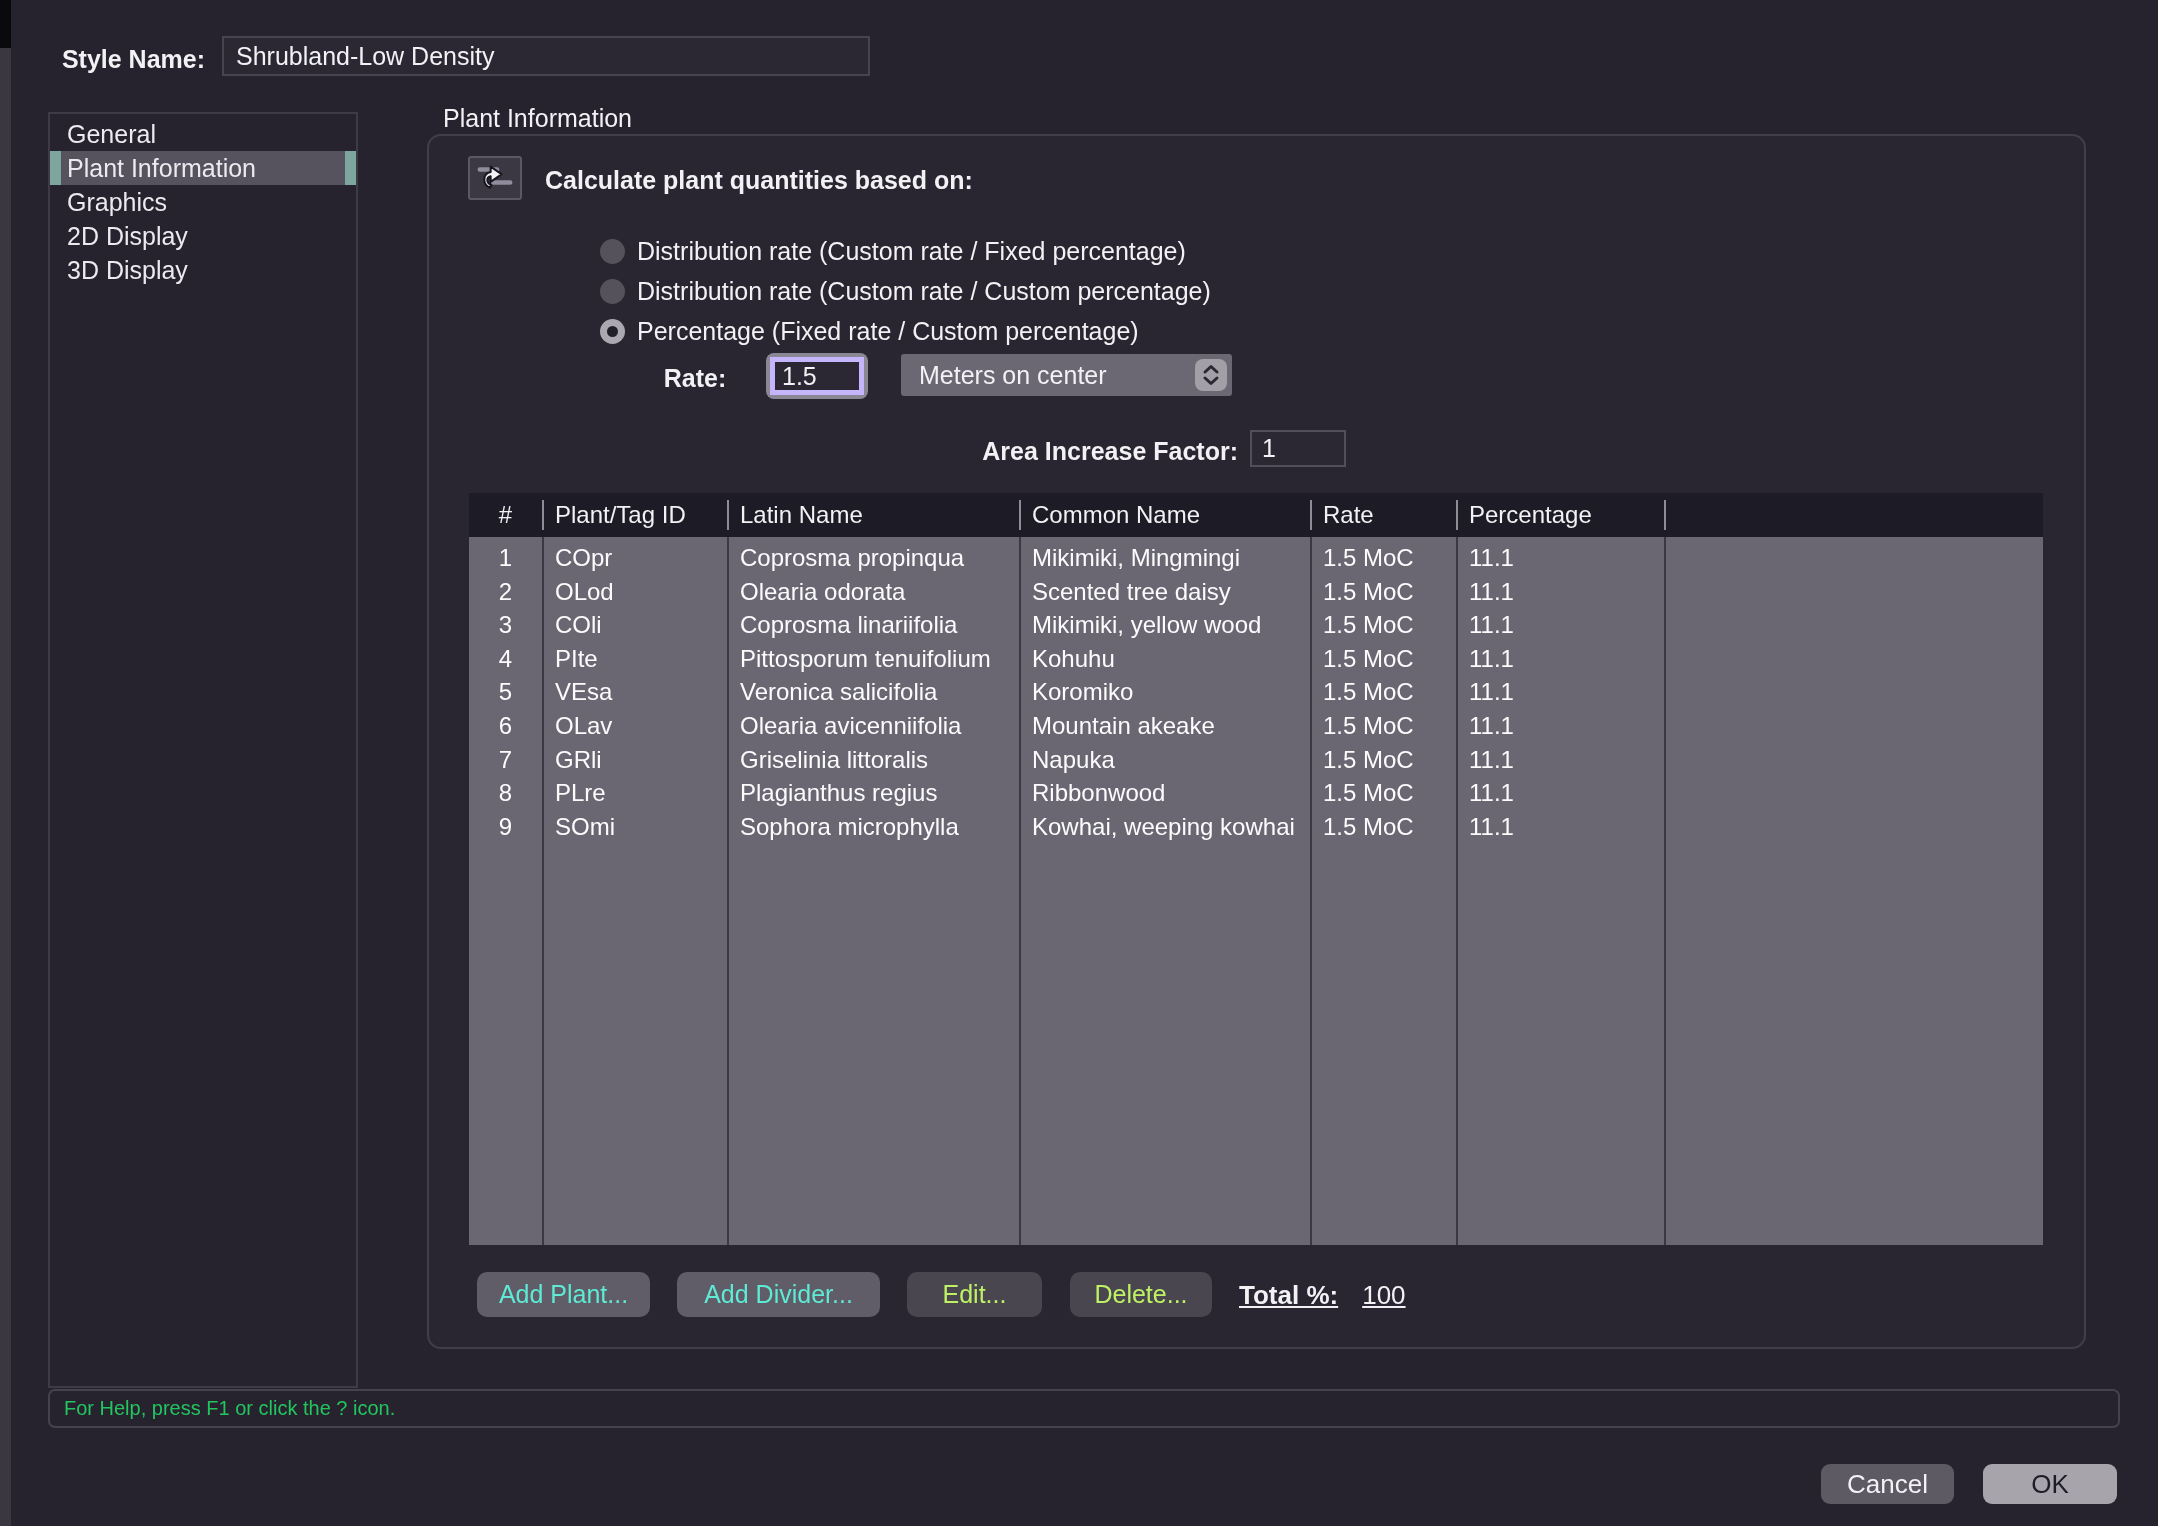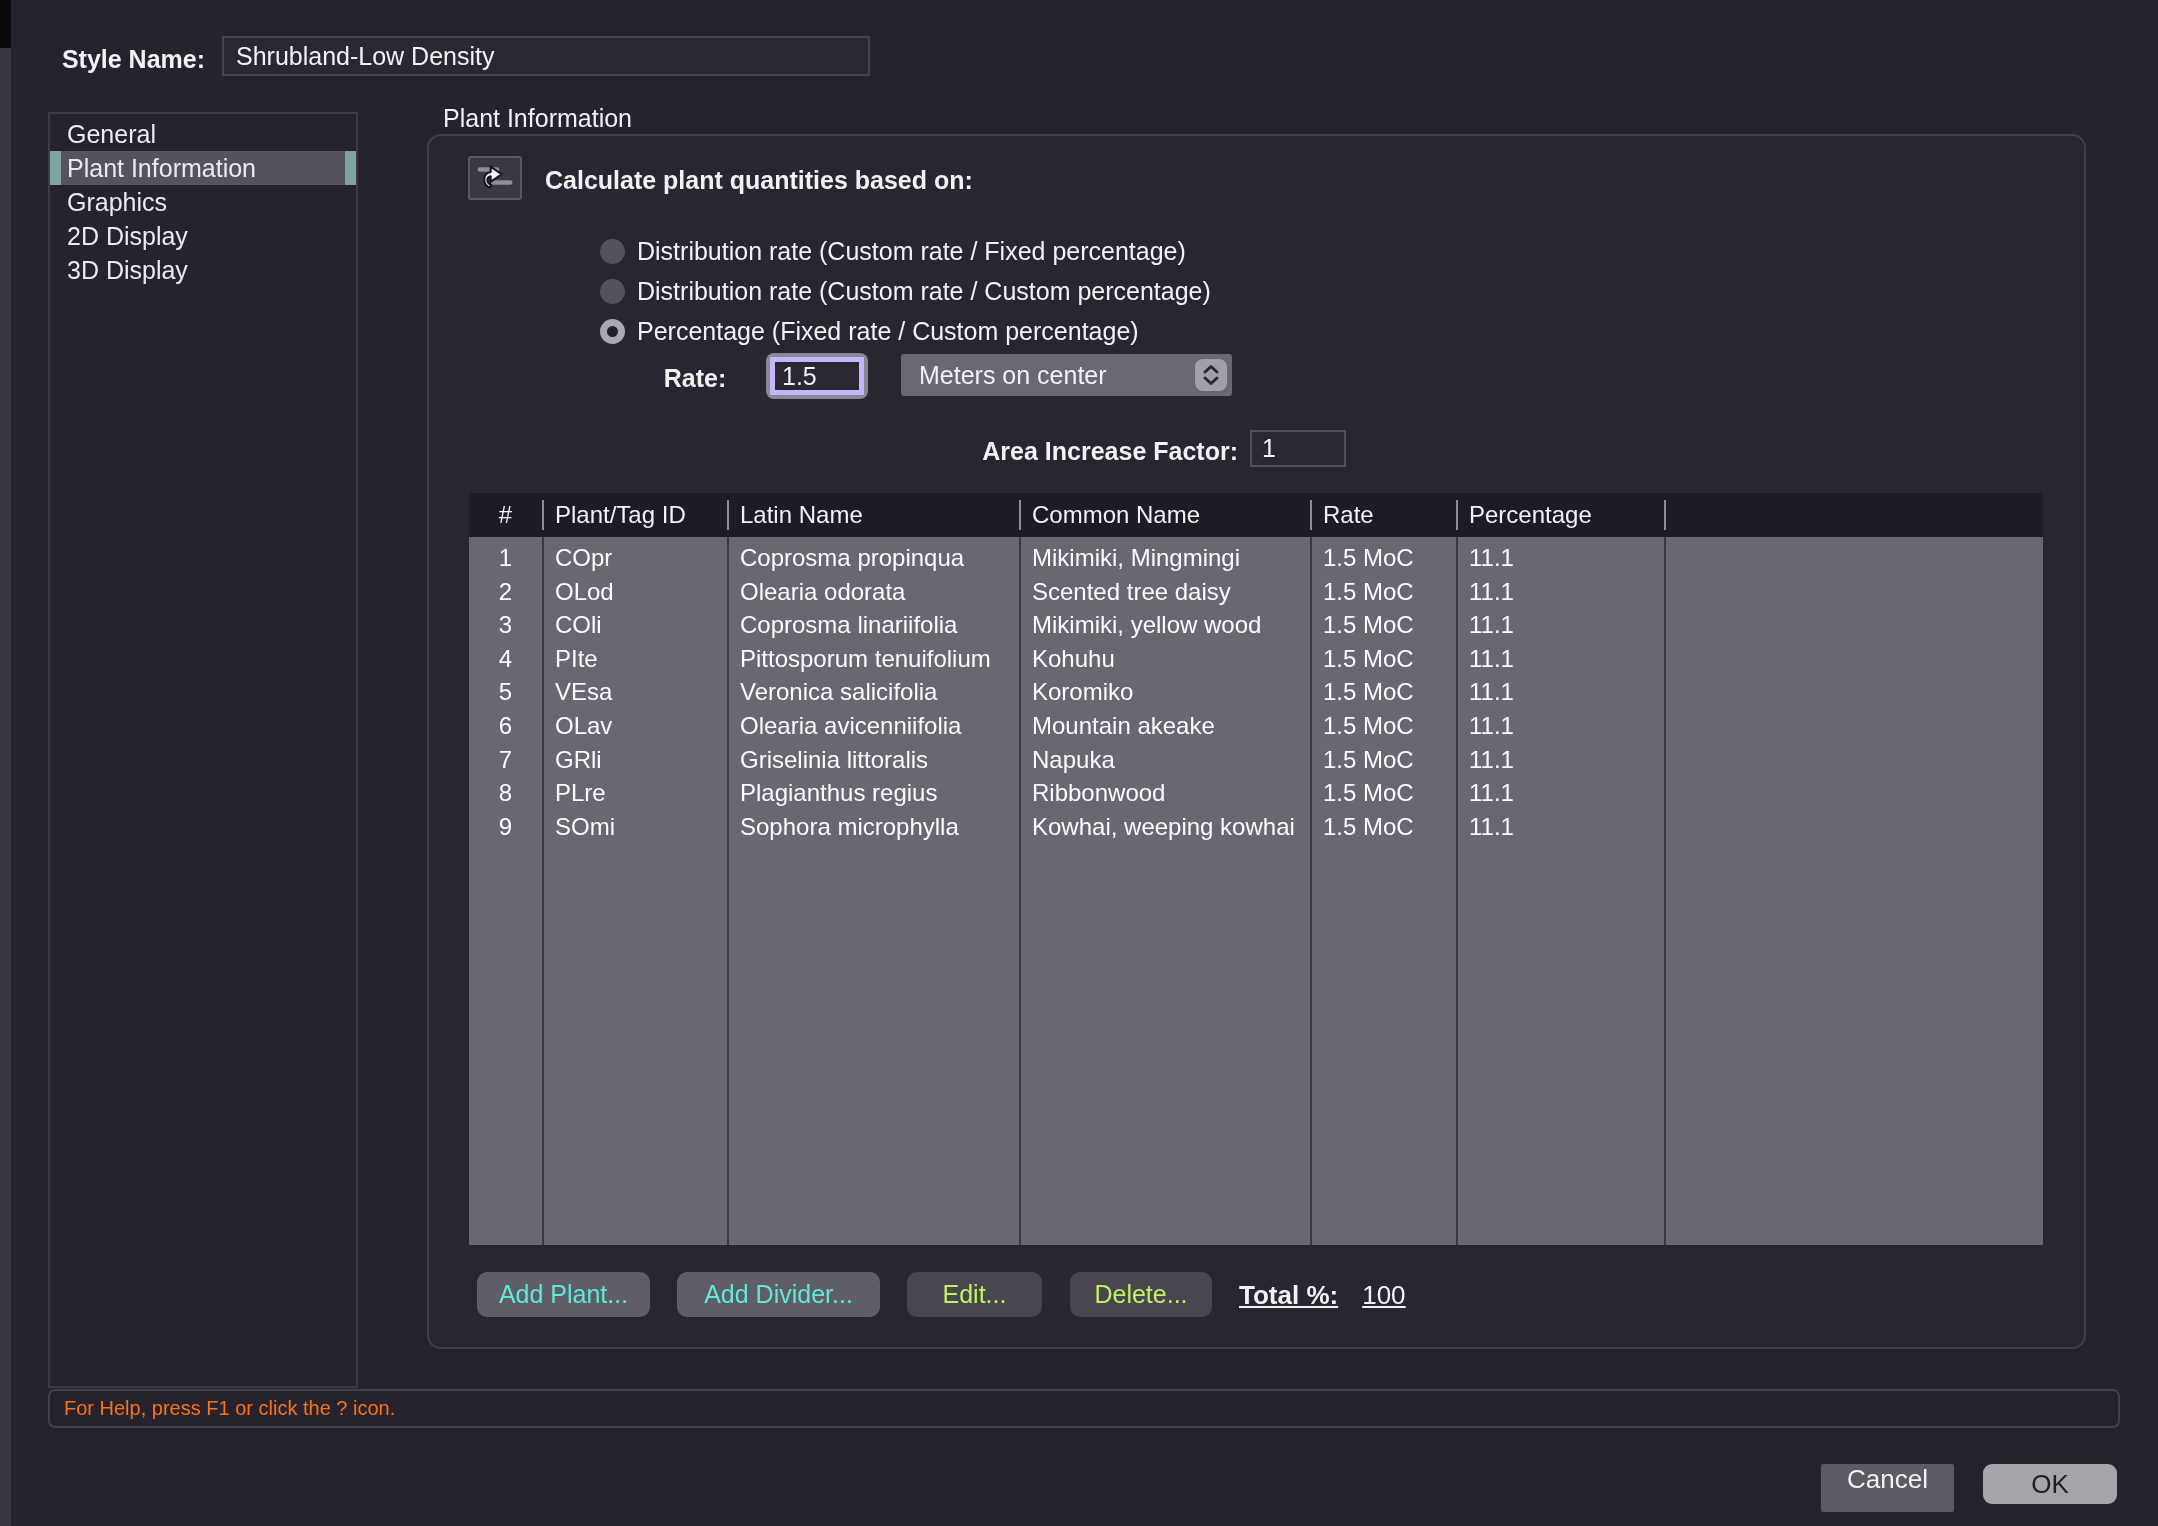--- a/index.html
+++ b/index.html
@@ -68,23 +68,23 @@
   .action-btn { position:absolute; top:1272px; height:45px; border-radius:10px; font-size:25px;
                 display:flex; align-items:center; justify-content:center; white-space:nowrap; }
   .action-btn.enabled { background:#605d68; color:#5eead4; }
   .action-btn.disabled { background:#49464f; color:#bef264; }
   .total-wrap { left:1239px; top:1280px; display:flex; gap:24px; align-items:baseline;text-decoration:underline; }
   .total-label { font-size:26px; font-weight:bold; }
   .total-value { font-size:26px; }
 
   
   .helpbar { left:48px; top:1389px; width:2072px; height:39px; border:2px solid #45424d; border-radius:7px;
-             display:flex; align-items:center; padding-left:14px; font-size:20px; color:#f97316; }
-  .btn-cancel { left:1821px; top:1464px; width:133px; height:48px; background:#5d5a64; border-radius:2px;
-             display:flex; align-items:flex-start; justify-content:center; font-size:26px; color:#f2f1f4; }
+             display:flex; align-items:center; padding-left:14px; font-size:20px; color:#22c55e; }
+  .btn-cancel { left:1821px; top:1464px; width:133px; height:40px; background:#5d5a64; border-radius:9px;
+             display:flex; align-items:center; justify-content:center; font-size:26px; color:#f2f1f4; }
   .btn-ok { left:1983px; top:1464px; width:134px; height:40px; background:#a7a4ab; border-radius:9px;
              display:flex; align-items:center; justify-content:center; font-size:26px; color:#1e1c25; }
 </style>
 </head>
 <body>
 
 <div class="abs sliver-top"></div>
 <div class="abs sliver-bottom"></div>
 
 <div class="abs style-label">Style Name:</div>

